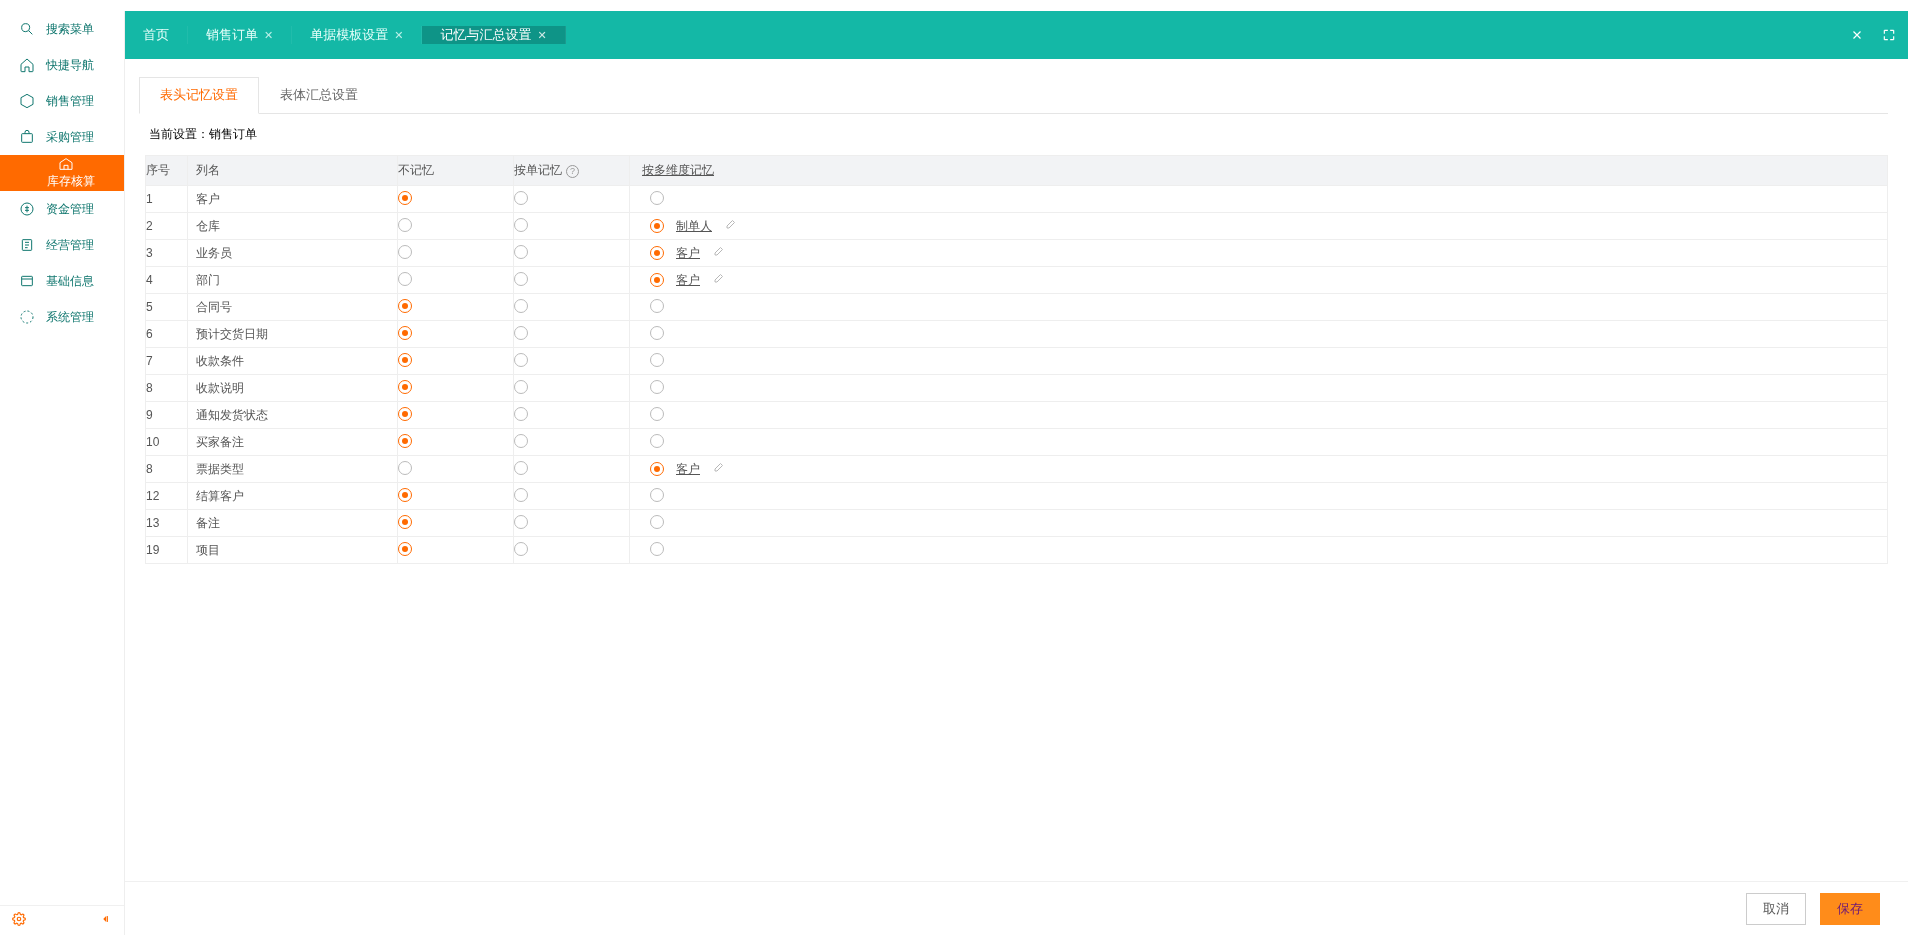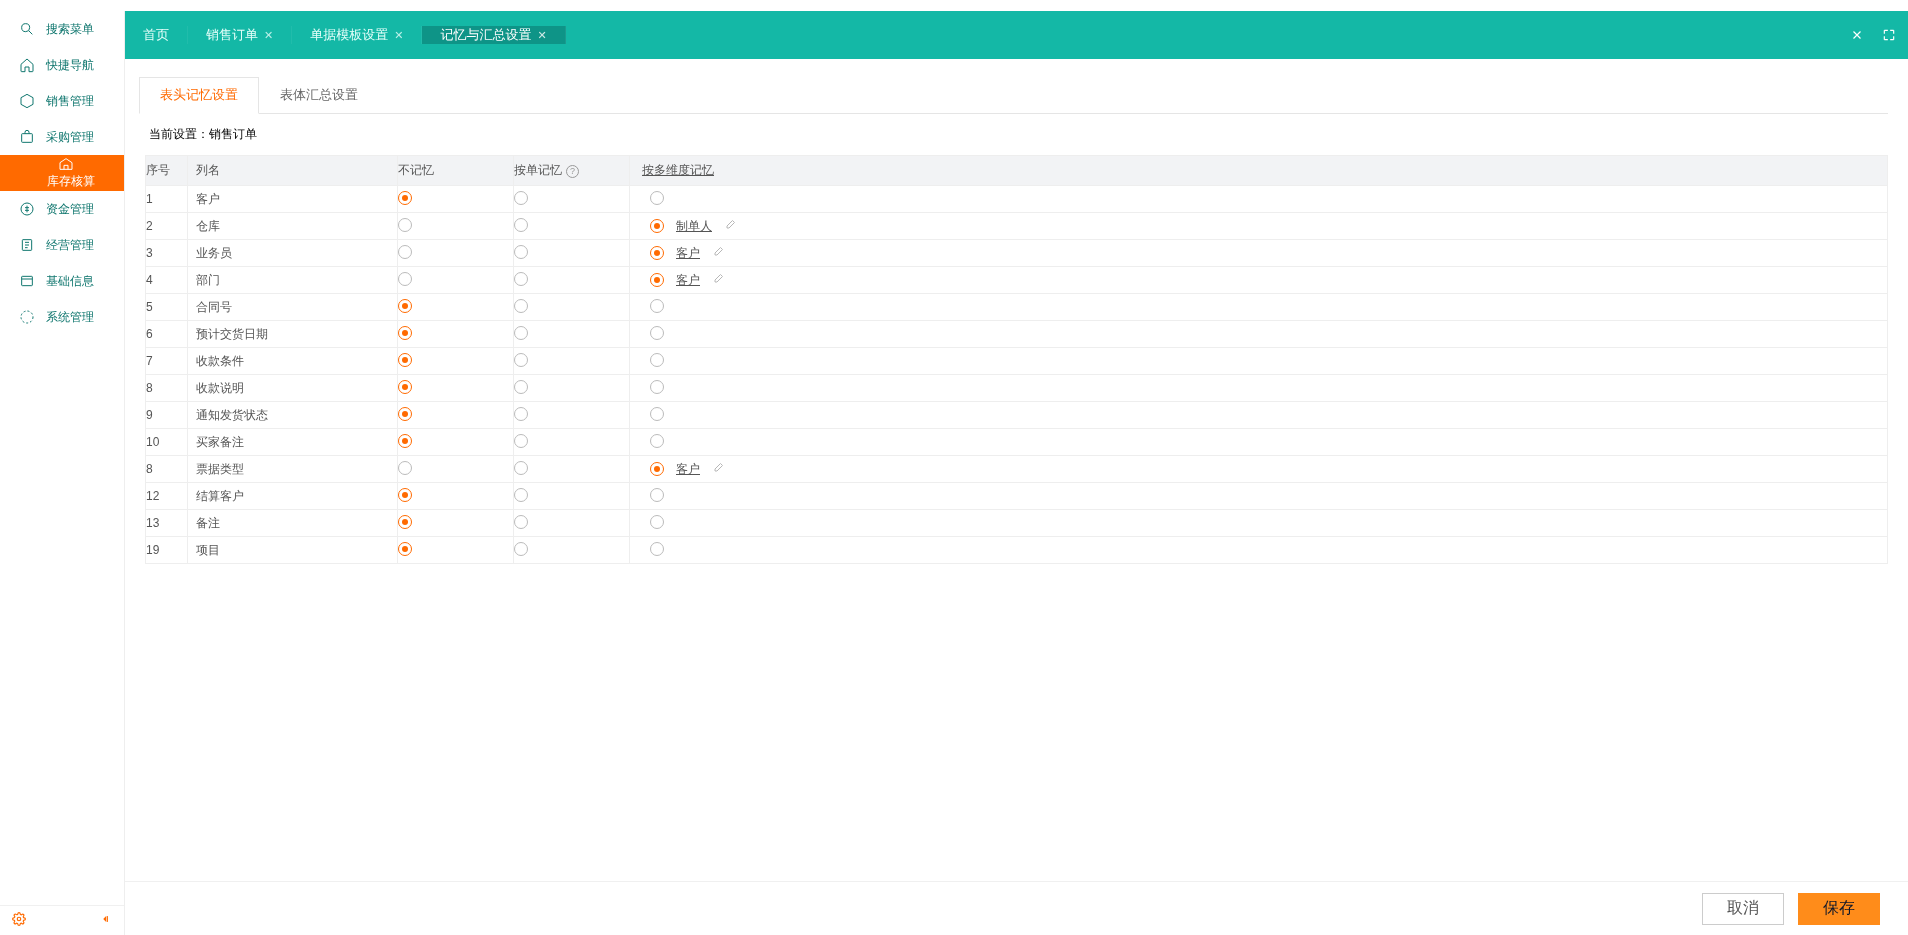--- a/index.html
+++ b/index.html
@@ -72,22 +72,22 @@
 
 .dim-wrap { display: flex; align-items: center; gap: 12px; }
 .dim-link { text-decoration: underline; color: #555; cursor: pointer; }
 .edit-ic { width: 12px; height: 12px; cursor: pointer; opacity: 0.6; }
 
 .footer-bar {
   position: fixed; left: 125px; right: 0; bottom: 0; height: 54px;
   display: flex; justify-content: flex-end; align-items: center; gap: 14px; padding-right: 28px;
   background: #fff; border-top: 1px solid #f0f0f0;
 }
-.btn { height: 32px; padding: 0 24px; border: 1px solid #ccc; background: #fff; cursor: pointer; font-size: 16px; color: #555; }
-.btn.primary { background: #ff8c1a; border-color: #ff8c1a; color: #0f172a; }
+.btn { height: 32px; padding: 0 16px; border: 1px solid #ccc; background: #fff; cursor: pointer; font-size: 13px; color: #555; }
+.btn.primary { background: #ff8c1a; border-color: #ff8c1a; color: #701a75; }
 </style>
 </head>
 <body>
 
 <div class="version-badge">标准版</div>
 <div class="topbar"></div>
 
 <nav class="sidebar">
   <div id="sidebar-items">
       <div class="sidebar-item">

